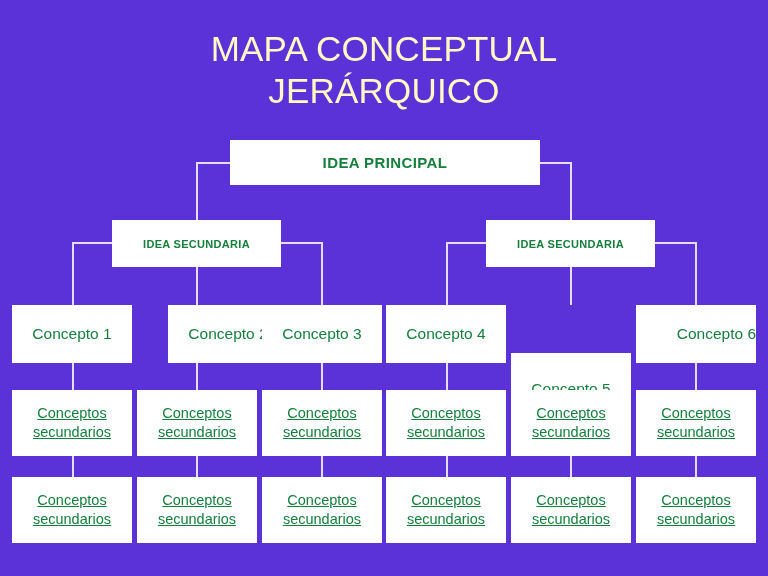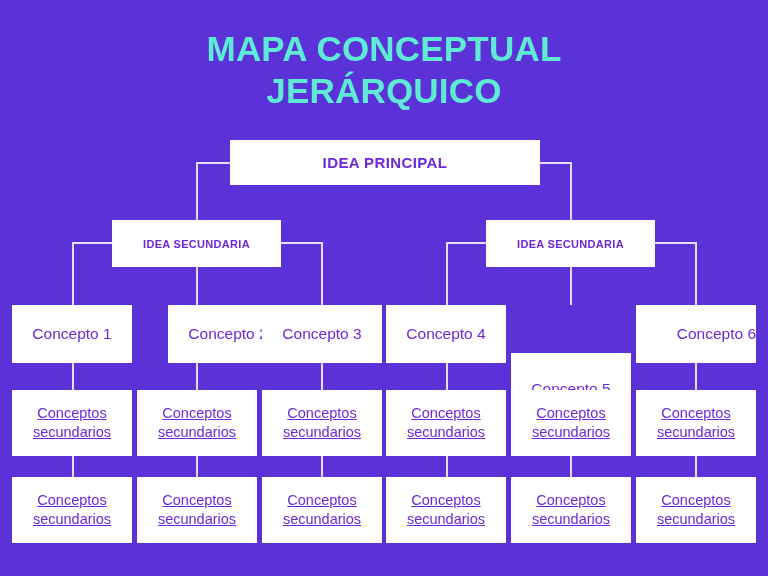--- a/index.html
+++ b/index.html
@@ -19,22 +19,22 @@
     background: #5a32d8;
   }
 
   
   .title {
     position: absolute;
     left: 0;
     top: 28px;
     width: 768px;
     text-align: center;
-    color: #5eead4;
-    font-weight: bold;
+    color: #fef9c3;
+    font-weight: normal;
     font-size: 35px;
     line-height: 42px;
     letter-spacing: 0.2px;
   }
   .title .line2 { display: block; }
 
   
   .vline {
     position: absolute;
     width: 2px;
@@ -43,21 +43,21 @@
   .hline {
     position: absolute;
     height: 2px;
     background: #e4dcfa;
   }
 
   
   .box {
     position: absolute;
     background: #ffffff;
-    color: #6d28d9;
+    color: #15803d;
     display: flex;
     align-items: center;
     justify-content: center;
     text-align: center;
     box-sizing: border-box;
   }
   .box-main {
     font-weight: bold;
     font-size: 15px;
     letter-spacing: 0.4px;

